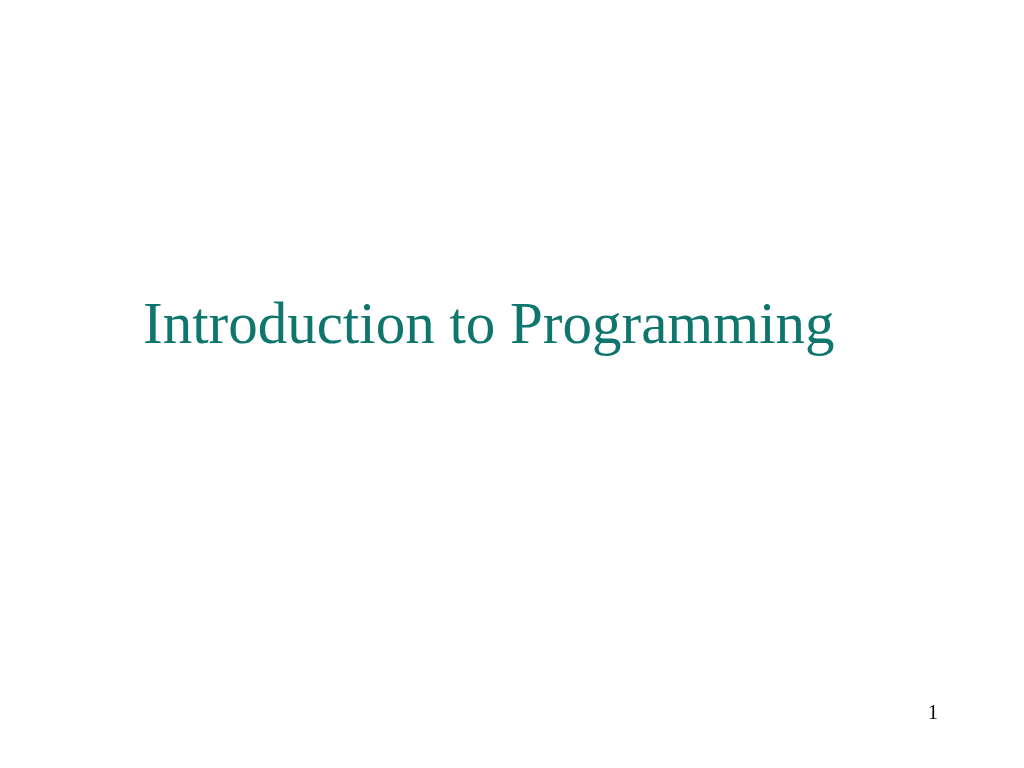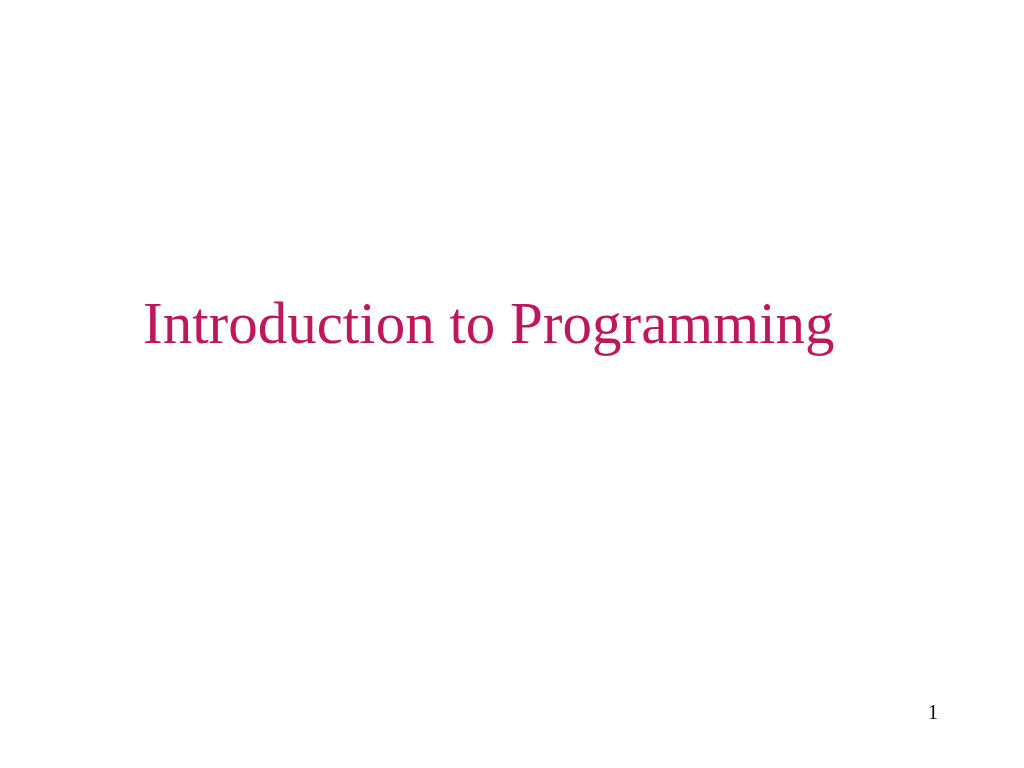--- a/index.html
+++ b/index.html
@@ -34,21 +34,21 @@
     align-items: center;
     justify-content: flex-start;
   }
 
   .slide-title {
     font-family: "Liberation Serif", "DejaVu Serif", serif;
     font-size: 59px;
     font-weight: 400;
     font-style: normal;
     line-height: 1.12;
-    color: #be185d;
+    color: #0f766e;
     letter-spacing: 0px;
     white-space: nowrap;
     margin: 0;
     padding: 0 0 0 43px;
     text-align: left;
   }
 
   
   .body-block {
     position: absolute;

